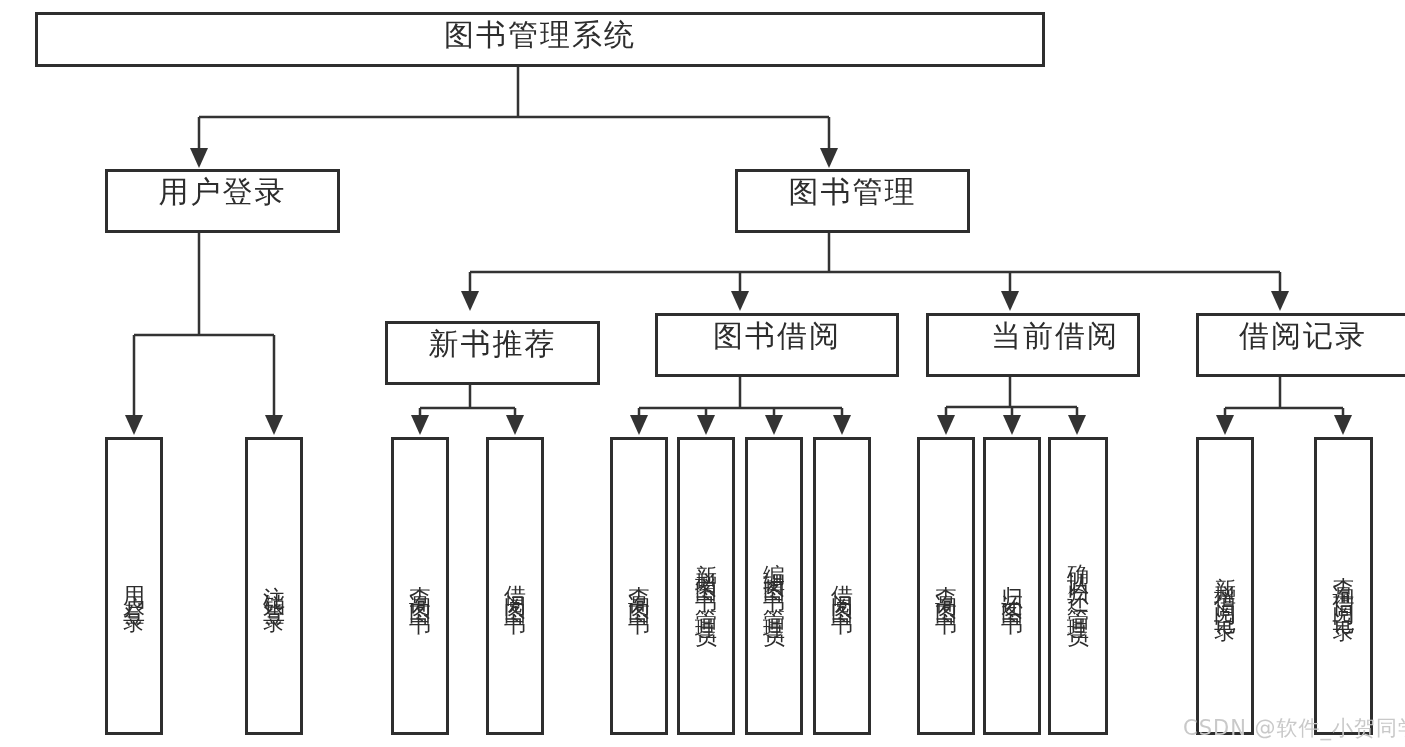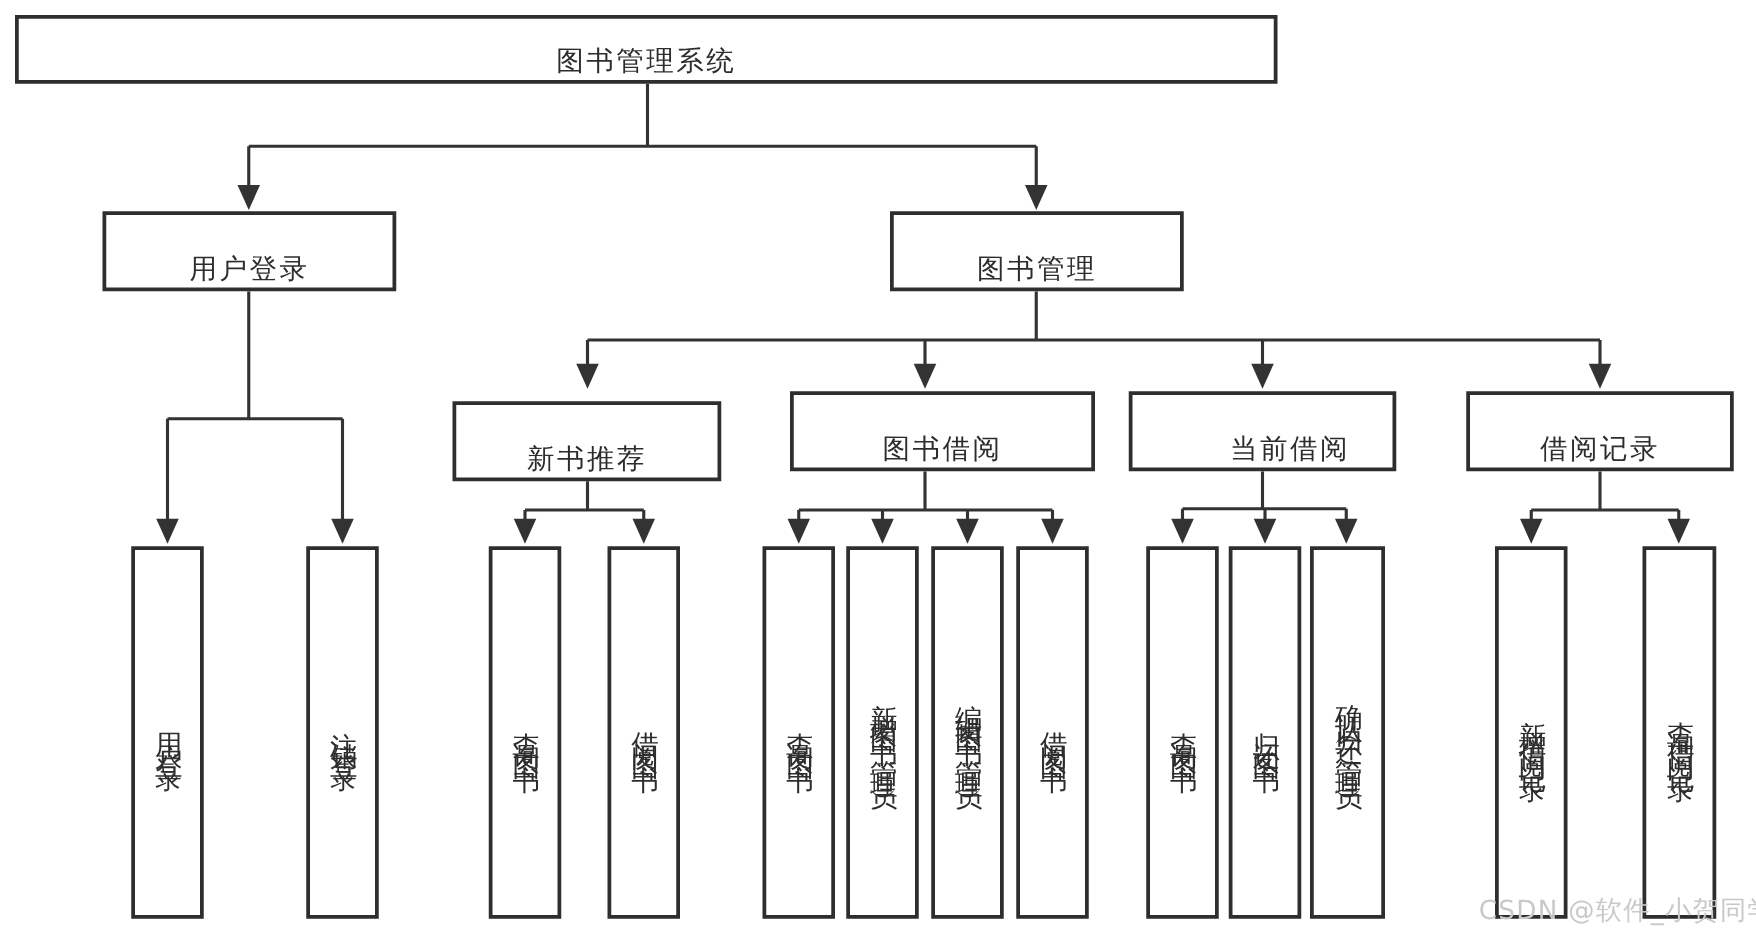--- a/index.html
+++ b/index.html
@@ -18,23 +18,24 @@
     font-family:"DejaVu Sans","Liberation Sans",sans-serif;
     color:var(--text);
   }
   #connectors{position:absolute;left:0;top:0;width:1405px;height:747px;}
   #connectors path{stroke:var(--line);stroke-width:2.5;fill:none;}
   #connectors polygon{fill:var(--line);stroke:none;}
   .hbox{
     position:absolute;box-sizing:border-box;
     background:var(--background);
     border:3px solid var(--box-border);
-    display:flex;align-items:flex-end;justify-content:center;
-    font-size:22px;letter-spacing:2px;
+    display:flex;align-items:flex-start;justify-content:center;
+    font-size:30px;letter-spacing:2px;
     white-space:nowrap;
+    margin-left:23px;
   }
   .vbox{
     position:absolute;box-sizing:border-box;
     background:var(--background);
     border:3px solid var(--box-border);
     display:flex;align-items:center;justify-content:center;
   }
   .vbox .lbl{
     writing-mode:vertical-rl;
     text-orientation:mixed;

